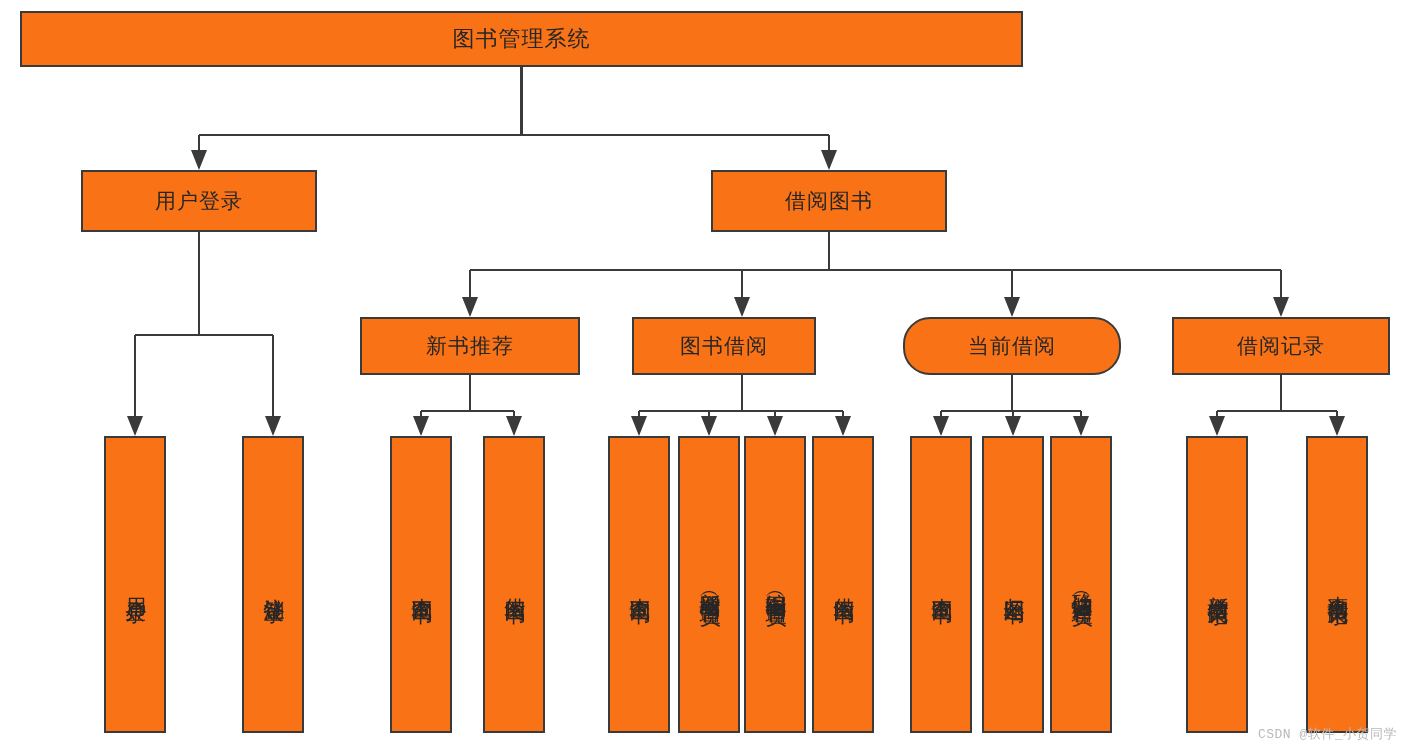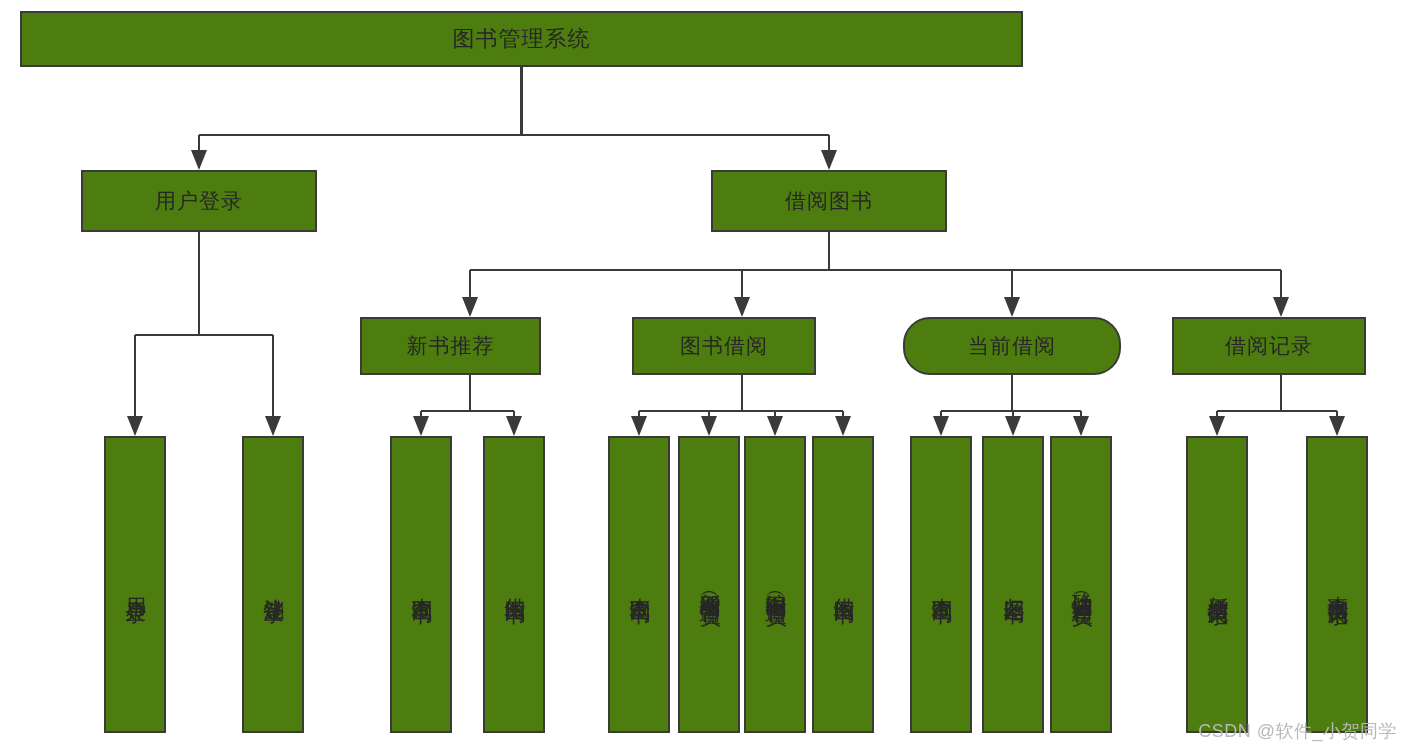--- a/index.html
+++ b/index.html
@@ -28,21 +28,21 @@
     stroke-width:2.6;
     fill:none;
     shape-rendering:crispEdges;
   }
   #wires polygon{ fill:#3a3a3a; stroke:none; }
 
   
   .node{
     position:absolute;
     box-sizing:border-box;
-    background:#4d7c0f;
+    background:#f97316;
     border:2.6px solid #3a3a3a;
     display:flex;
     align-items:center;
     justify-content:center;
     z-index:2;
   }
   .node .label{
     color:#262626;
     letter-spacing:1px;
     white-space:nowrap;
@@ -67,26 +67,26 @@
     letter-spacing:2px;
     white-space:nowrap;
     max-height:100%;
   }
 
   
   #watermark{
     position:absolute;
     right:8px;
     bottom:4px;
-    font-size:18px;
+    font-size:13px;
     color:#b9b9b9;
     letter-spacing:0.5px;
     z-index:3;
     white-space:nowrap;
-    font-family:Liberation Sans, sans-serif;
+    font-family:Liberation Mono, monospace;
     margin-left:18px;
   }
 </style>
 </head>
 <body>
 
 <div id="canvas">
 
   <svg id="wires" viewBox="0 0 1405 747" width="1405" height="747">
       <line x1="521.5" y1="67" x2="521.5" y2="135"></line>
@@ -146,30 +146,30 @@
   <div id="nodes">
       <div class="node horiz root" style="left: 20px; top: 11px; width: 1003px; height: 56px;">
         <span class="label">图书管理系统</span>
       </div>
       <div class="node horiz" style="left: 81px; top: 170px; width: 236px; height: 62px;">
         <span class="label">用户登录</span>
       </div>
       <div class="node horiz" style="left: 711px; top: 170px; width: 236px; height: 62px;">
         <span class="label">借阅图书</span>
       </div>
-      <div class="node horiz" style="left: 360px; top: 317px; width: 181px; height: 58px;">
+      <div class="node horiz" style="left: 360px; top: 317px; width: 220px; height: 58px;">
         <span class="label">新书推荐</span>
       </div>
       <div class="node horiz" style="left: 632px; top: 317px; width: 184px; height: 58px;">
         <span class="label">图书借阅</span>
       </div>
       <div class="node horiz" style="left: 903px; top: 317px; width: 218px; height: 58px; border-radius: 27px;">
         <span class="label">当前借阅</span>
       </div>
-      <div class="node horiz" style="left: 1172px; top: 317px; width: 194px; height: 58px;">
+      <div class="node horiz" style="left: 1172px; top: 317px; width: 218px; height: 58px;">
         <span class="label">借阅记录</span>
       </div>
       <div class="node vert" style="left: 104px; top: 436px; width: 62px; height: 297px;">
         <span class="label">用户登录</span>
       </div>
       <div class="node vert" style="left: 242px; top: 436px; width: 62px; height: 297px;">
         <span class="label">注销登录</span>
       </div>
       <div class="node vert" style="left: 390px; top: 436px; width: 62px; height: 297px;">
         <span class="label">查询图书</span>

